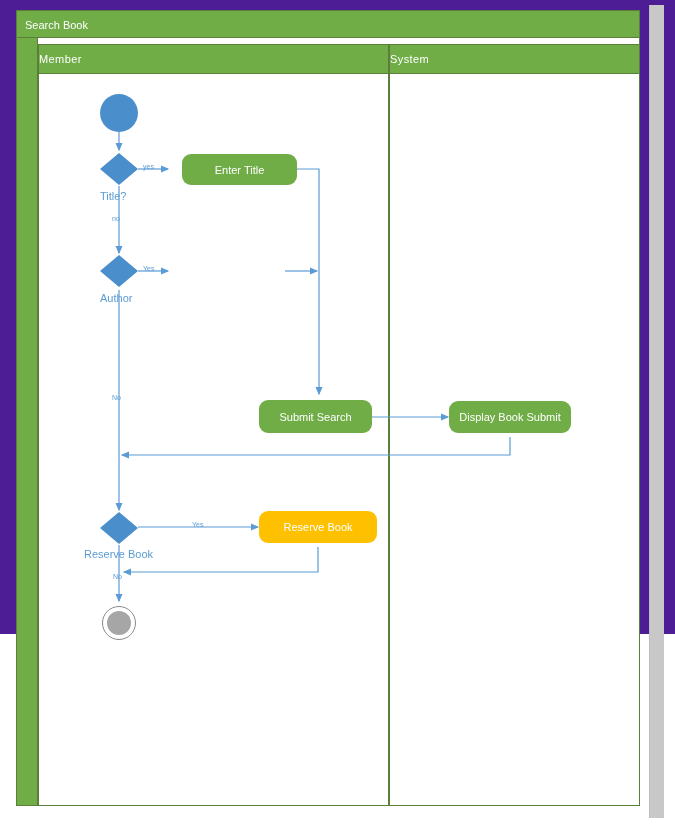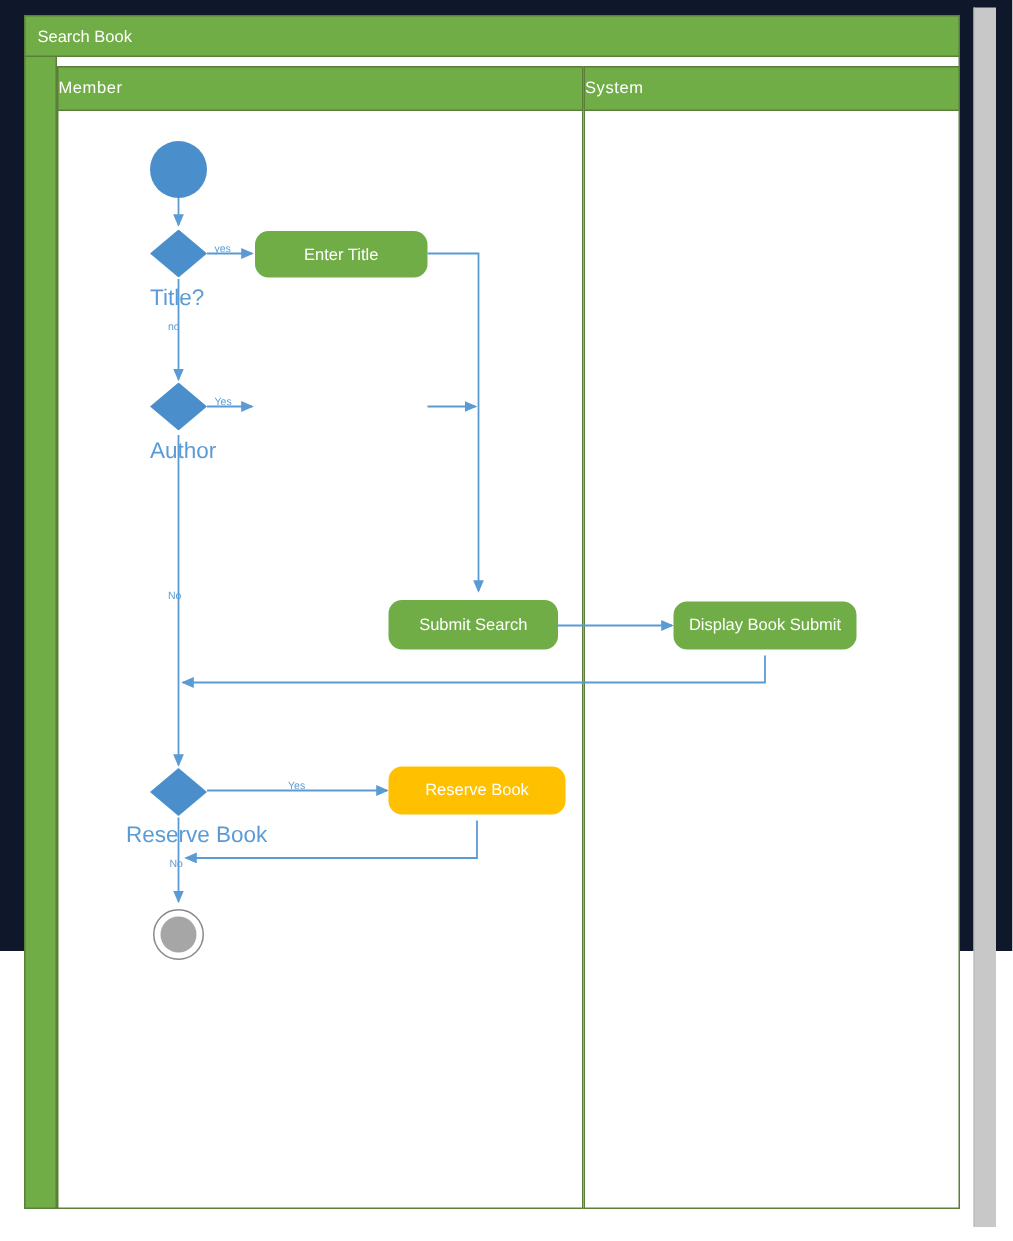--- a/index.html
+++ b/index.html
@@ -13,21 +13,21 @@
     height: 827px;
     position: relative;
     overflow: hidden;
     font-family: "Liberation Sans", sans-serif;
   }
 
   #canvas {
     position: absolute;
     left: 0; top: 0;
     width: 675px; height: 634px;
-    background: #0f172a;
+    background: #4c1d95;
   }
 
   
   .pool {
     position: absolute;
     left: 16px;
     top: 10px;
     width: 624px;
     height: 796px;
     box-sizing: border-box;
@@ -165,21 +165,21 @@
   .decision {
     position: absolute;
     width: 38px; height: 32px;
     background: #4a8fcb;
     clip-path: polygon(50% 0%, 100% 50%, 50% 100%, 0% 50%);
   }
 
   .node-caption {
     position: absolute;
     color: #5b9bd5;
-    font-size: 15px;
+    font-size: 11px;
     white-space: nowrap;
   }
 
   .edge-label {
     position: absolute;
     color: #5b9bd5;
     font-size: 7px;
     white-space: nowrap;
   }
 
@@ -244,21 +244,21 @@
 
       <line x1="119" y1="545" x2="119" y2="601" marker-end="url(#arrow)"></line>
     </g>
   </svg>
 
   <div class="start-node" style="left:100px; top:94px;"></div>
 
   <div class="decision" style="left:100px; top:153px;"></div>
   <div class="node-caption" style="left:100px; top:190px;">Title?</div>
 
-  <div class="node green" style="left:170px; top:154px; width:115px; height:31px;">
+  <div class="node green" style="left:182px; top:154px; width:115px; height:31px;">
     <span>Enter Title</span>
   </div>
 
   <div class="decision" style="left:100px; top:255px;"></div>
   <div class="node-caption" style="left:100px; top:292px;text-align:right;">Author</div>
 
 
   <div class="node green" style="left:259px; top:400px; width:113px; height:33px;">
     <span>Submit Search</span>
   </div>

